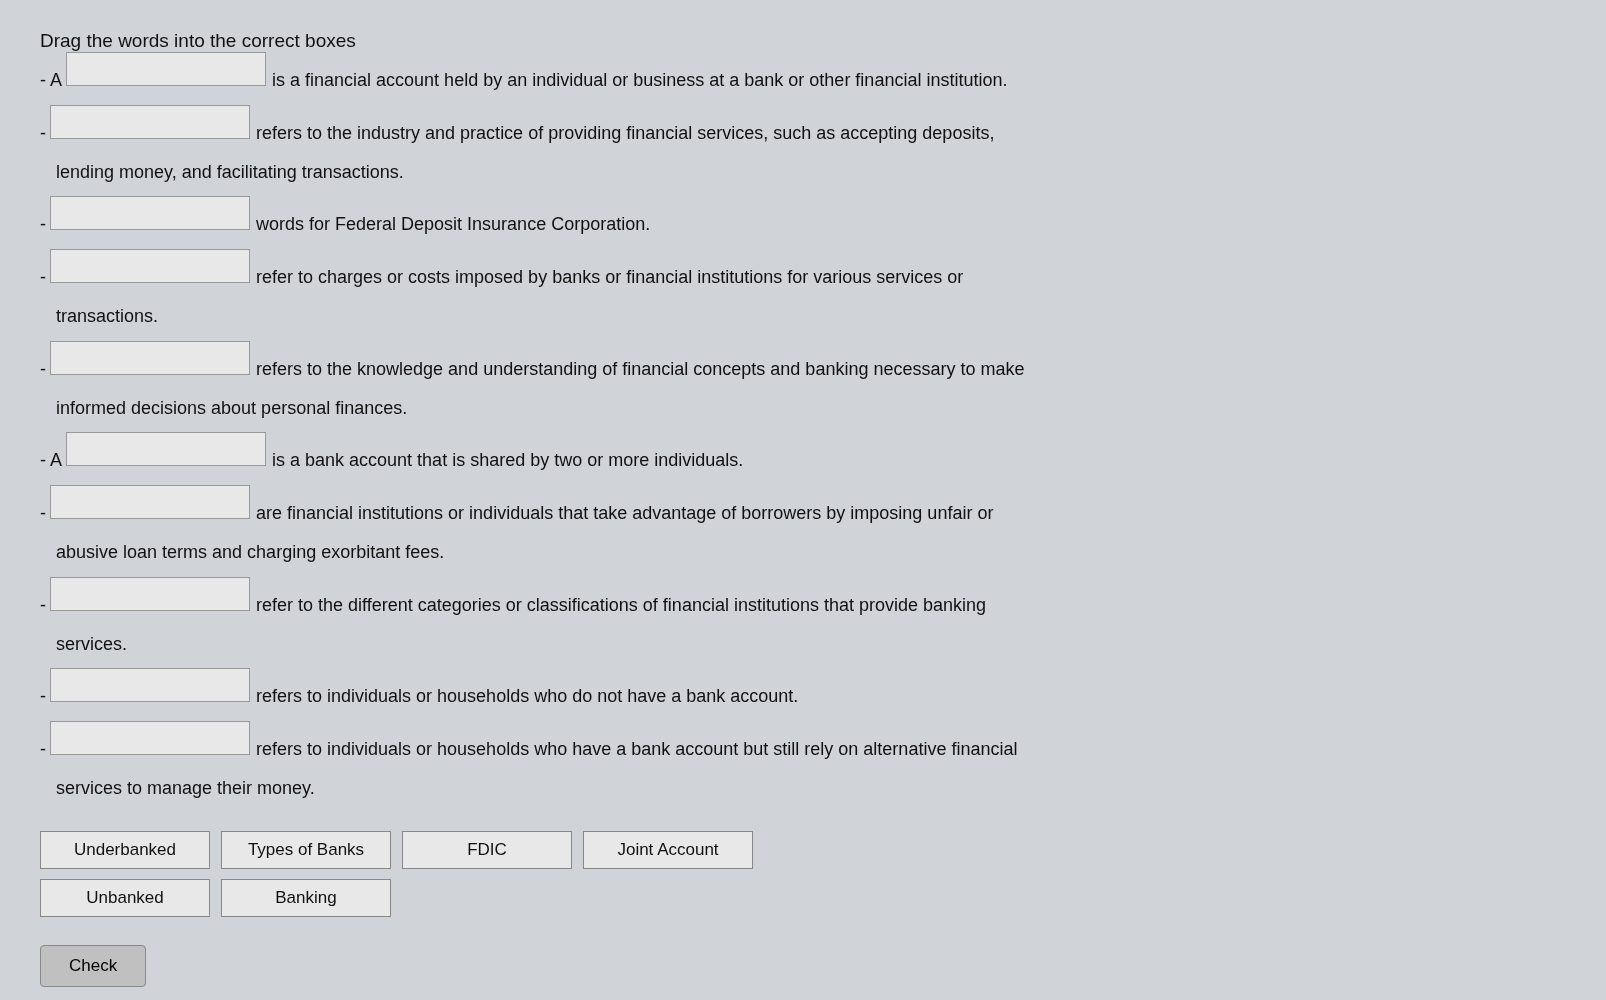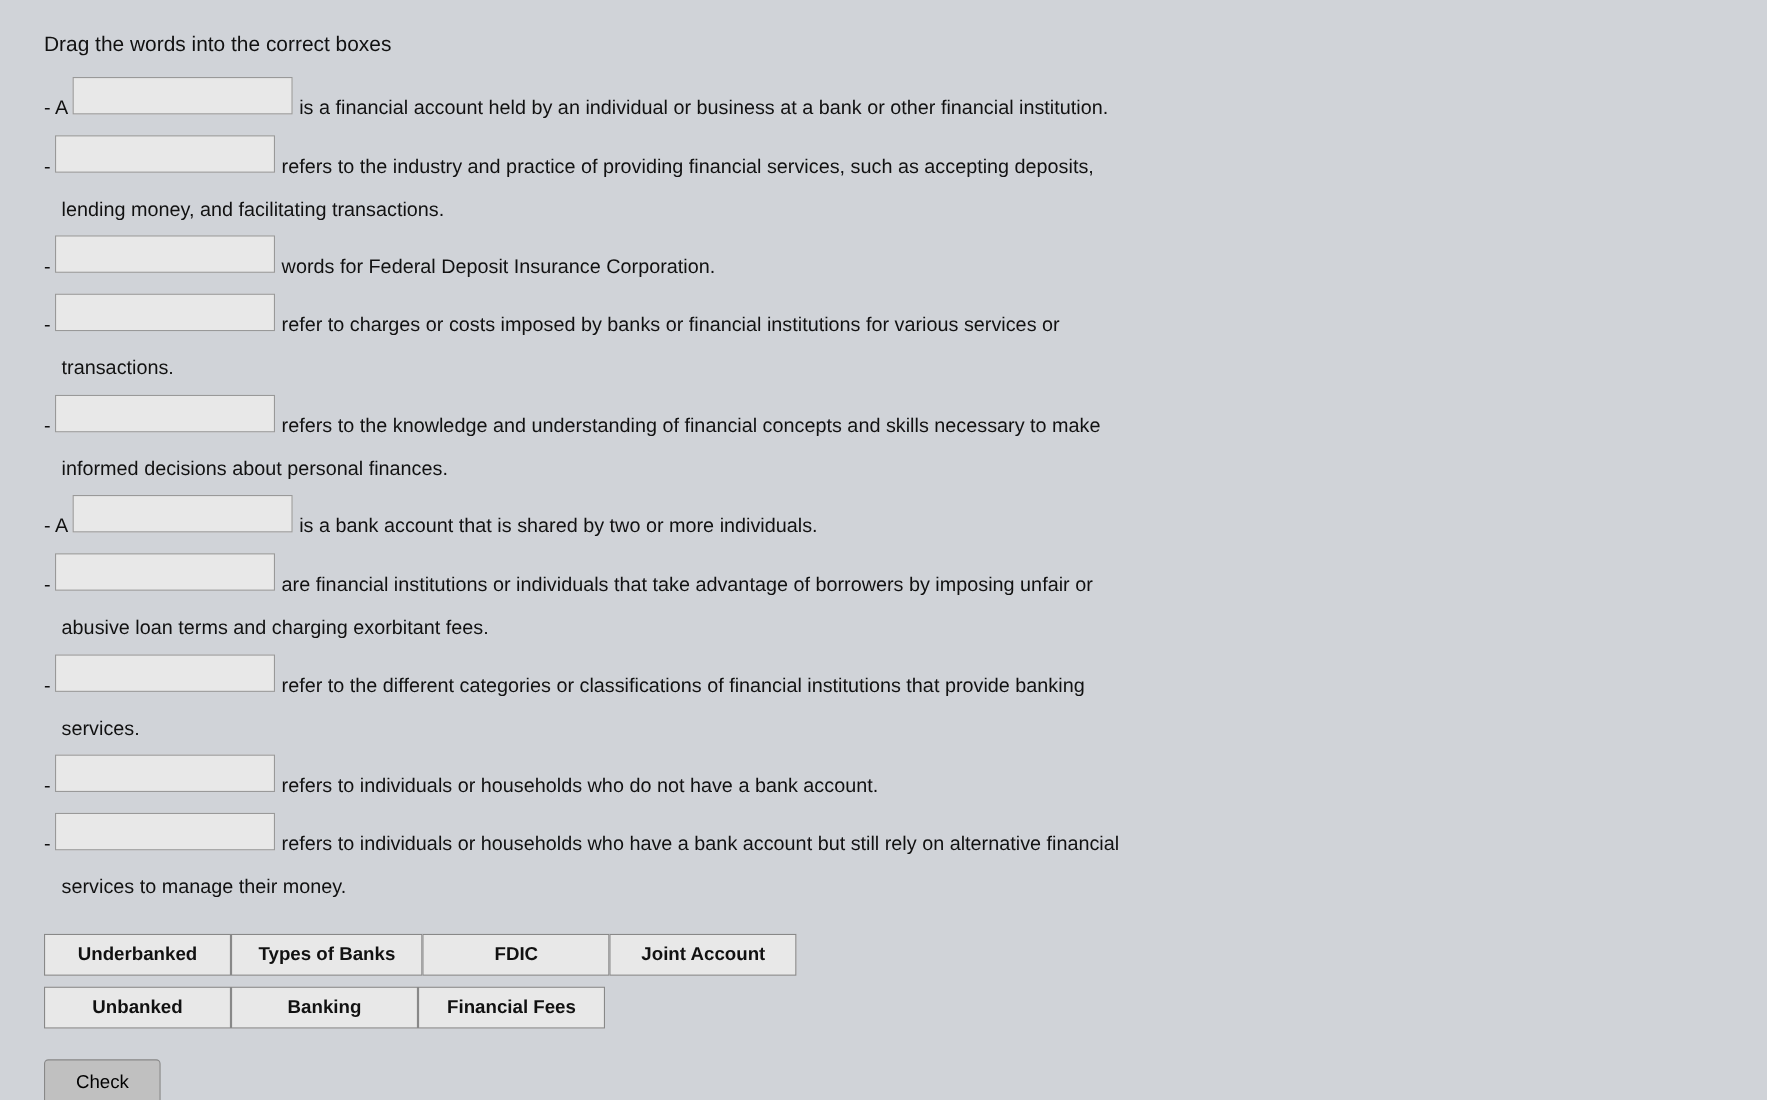--- a/index.html
+++ b/index.html
@@ -7,21 +7,20 @@
       background-color: #d0d3d8;
       font-family: Arial, sans-serif;
       font-size: 18px;
       color: #111;
       padding: 30px 40px;
       min-height: 1000px;
       width: 1606px;
     }
     .title {
       font-size: 19px;
-      margin-bottom: 18px;
       font-weight: normal;
     }
     .line {
       display: flex;
       align-items: baseline;
       flex-wrap: wrap;
       margin-bottom: 10px;
       line-height: 1.6;
     }
     .line .prefix {
@@ -39,22 +38,21 @@
       flex-shrink: 0;
     }
     .word-bank {
       margin-top: 28px;
       display: flex;
       flex-direction: column;
       gap: 10px;
     }
     .word-row {
       display: flex;
-      gap: 0;
-      font-weight: bold;
+      gap: 11px;
     }
     .word-tile {
       border: 1px solid #888;
       background: #e8e8e8;
       padding: 8px 24px;
       font-size: 17px;
       cursor: grab;
       white-space: nowrap;
       min-width: 170px;
       text-align: center;
@@ -110,21 +108,21 @@
   <span class="prefix">-</span>
   <div class="drop-box"></div>
   <span>refer to charges or costs imposed by banks or financial institutions for various services or</span>
 </div>
 <div class="paragraph-continuation">transactions.</div>
 
 
 <div class="line">
   <span class="prefix">-</span>
   <div class="drop-box"></div>
-  <span>refers to the knowledge and understanding of financial concepts and skills necessary to make</span>
+  <span>refers to the knowledge and understanding of financial concepts and banking necessary to make</span>
 </div>
 <div class="paragraph-continuation">informed decisions about personal finances.</div>
 
 
 <div class="line">
   <span class="prefix">- A</span>
   <div class="drop-box"></div>
   <span>is a bank account that is shared by two or more individuals.</span>
 </div>
 
@@ -163,21 +161,20 @@
 <div class="word-bank">
   <div class="word-row">
     <div class="word-tile">Underbanked</div>
     <div class="word-tile">Types of Banks</div>
     <div class="word-tile">FDIC</div>
     <div class="word-tile">Joint Account</div>
   </div>
   <div class="word-row">
     <div class="word-tile">Unbanked</div>
     <div class="word-tile">Banking</div>
-    <div class="word-tile">Financial Fees</div>
   </div>
 </div>
 
 
 <button class="check-btn">Check</button>
 
 
 
 
 </body></html>

